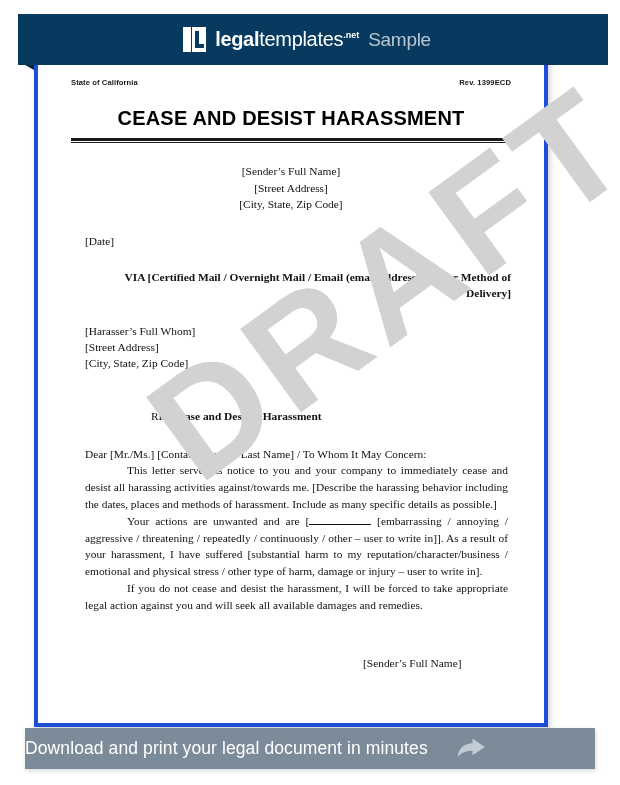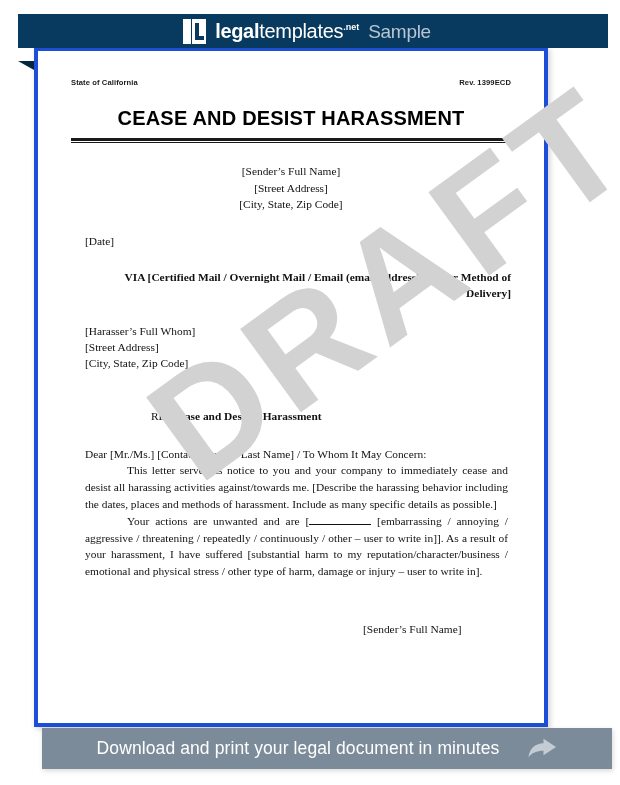--- a/index.html
+++ b/index.html
@@ -28,21 +28,21 @@
     box-sizing: border-box;
     text-decoration: underline;
   }
 
   
   .ribbon {
     position: absolute;
     left: 18px;
     top: 14px;
     width: 590px;
-    height: 34px;
+    height: 51px;
     background: #073a5e;
     z-index: 5;
     display: flex;
     align-items: center;
     justify-content: center;
   }
   .ribbon-fold-left {
     position: absolute;
     left: 18px;
     top: 61px;
@@ -220,28 +220,28 @@
     transform-origin: center center;
     z-index: 3;
     pointer-events: none;
     user-select: none;
     line-height: 1;
   }
 
   
   .cta-bar {
     position: absolute;
-    left: 42px;
+    left: 25px;
     top: 728px;
     width: 570px;
     height: 41px;
     background: #7c8b99;
     display: flex;
     align-items: center;
-    justify-content: center;
+    justify-content: flex-start;
     gap: 28px;
     box-shadow: 1px 2px 5px rgba(0,0,0,0.15);
     z-index: 6;
   }
   .cta-text {
     font-family: "Liberation Sans", "DejaVu Sans", sans-serif;
     font-size: 17.5px;
     color: #ffffff;
     letter-spacing: 0.1px;
   }
@@ -284,20 +284,21 @@
     </div>
 
     <div class="salutation">Dear [Mr./Ms.] [Contact Person’s Last Name] / To Whom It May Concern:</div>
 
     <div class="para">This letter serves as notice to you and your company to immediately cease and desist all harassing activities against/towards me. [Describe the harassing behavior including the dates, places and methods of harassment. Include as many specific details as possible.]</div>
 
     <div class="para">
       <span>Your actions are unwanted and are [</span><span class="blank-fill"></span><span> [embarrassing / annoying / aggressive / threatening / repeatedly / continuously / other – user to write in]]. As a result of your harassment, I have suffered [substantial harm to my reputation/character/business / emotional and physical stress / other type of harm, damage or injury – user to write in].</span>
     </div>
 
+    <div class="para">If you do not cease and desist the harassment, I will be forced to take appropriate legal action against you and will seek all available damages and remedies.</div>
 
     <div class="sign-name">[Sender’s Full Name]</div>
 
   </div>
 </div>
 
 <div class="watermark">DRAFT</div>
 
 <div class="ribbon-fold-left"></div>
 <div class="ribbon">

